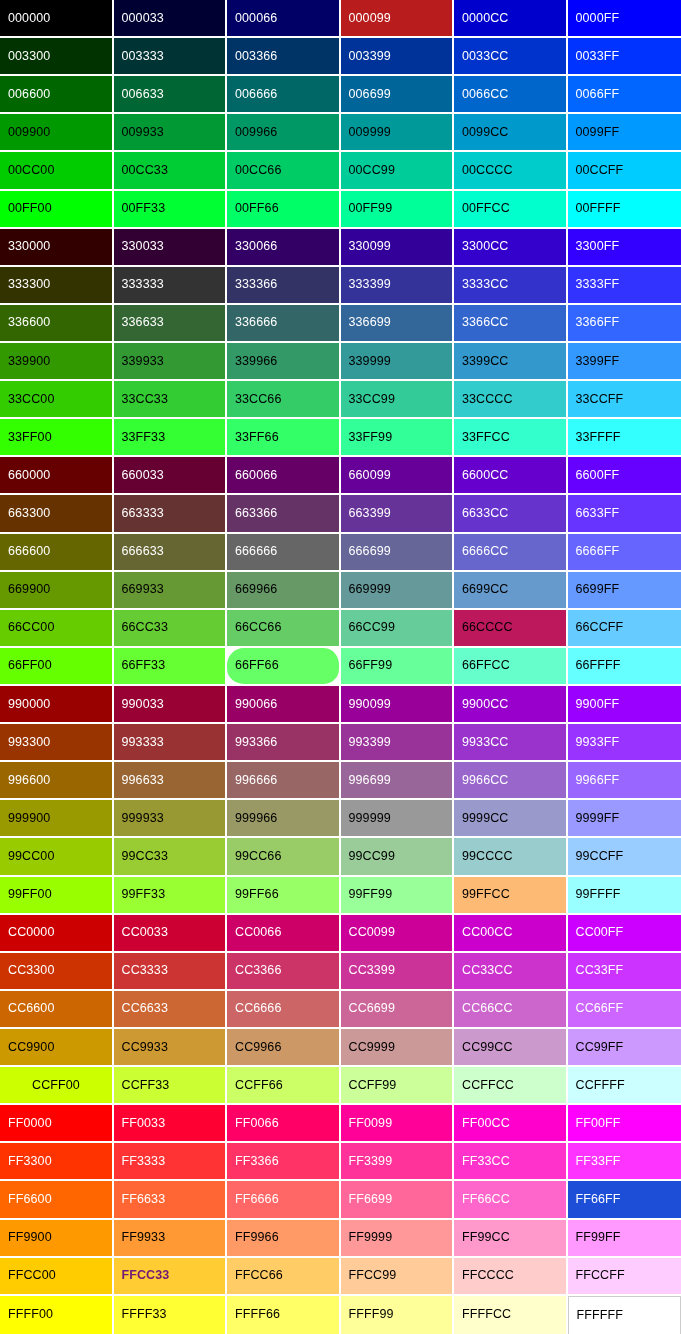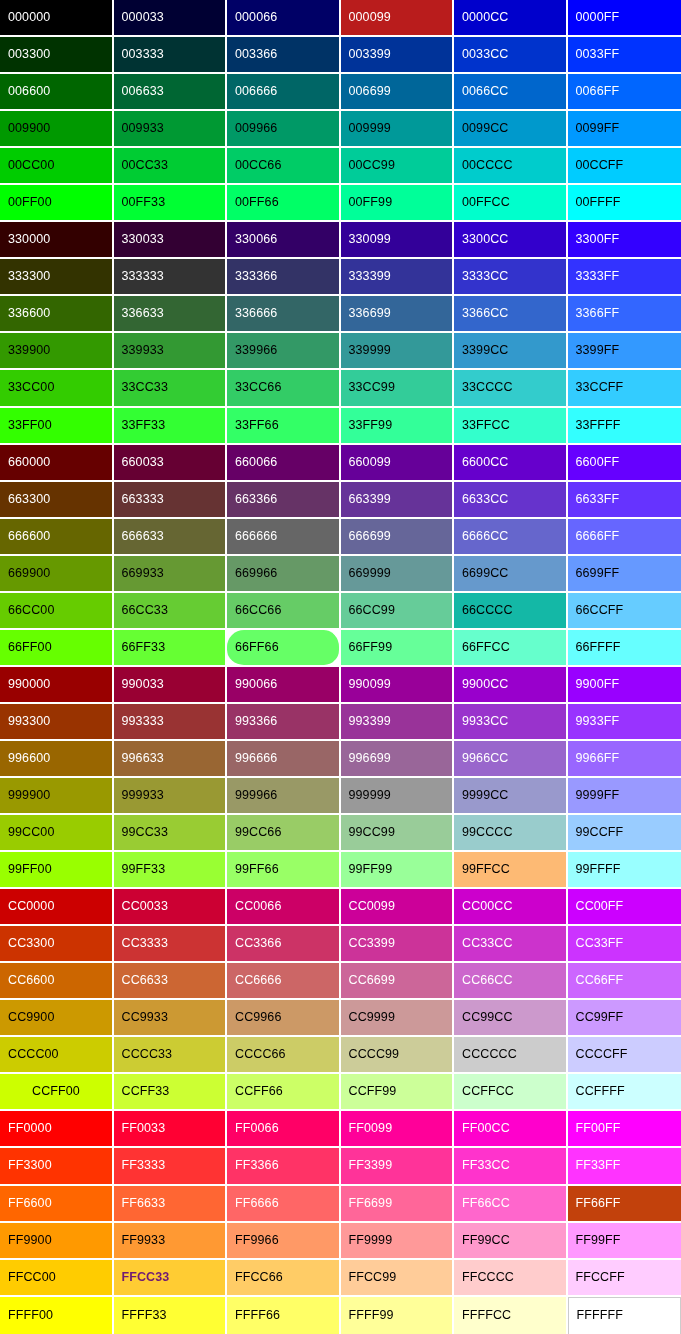--- a/index.html
+++ b/index.html
@@ -179,21 +179,21 @@
         <td style="background-color: rgb(102, 153, 102); color: rgb(0, 0, 0);">669966</td>
         <td style="background-color: rgb(102, 153, 153); color: rgb(0, 0, 0);">669999</td>
         <td style="background-color: rgb(102, 153, 204); color: rgb(0, 0, 0);">6699CC</td>
         <td class="last-col" style="background-color: rgb(102, 153, 255); color: rgb(0, 0, 0);">6699FF</td>
       </tr>
       <tr>
         <td style="background-color: rgb(102, 204, 0); color: rgb(0, 0, 0);">66CC00</td>
         <td style="background-color: rgb(102, 204, 51); color: rgb(0, 0, 0);">66CC33</td>
         <td style="background-color: rgb(102, 204, 102); color: rgb(0, 0, 0);">66CC66</td>
         <td style="background-color: rgb(102, 204, 153); color: rgb(0, 0, 0);">66CC99</td>
-        <td style="background-color: #14b8a6; color: rgb(0, 0, 0);">66CCCC</td>
+        <td style="background-color: #be185d; color: rgb(0, 0, 0);">66CCCC</td>
         <td class="last-col" style="background-color: rgb(102, 204, 255); color: rgb(0, 0, 0);">66CCFF</td>
       </tr>
       <tr>
         <td style="background-color: rgb(102, 255, 0); color: rgb(0, 0, 0);">66FF00</td>
         <td style="background-color: rgb(102, 255, 51); color: rgb(0, 0, 0);">66FF33</td>
         <td style="background-color: rgb(102, 255, 102); color: rgb(0, 0, 0); border-radius: 17px;">66FF66</td>
         <td style="background-color: rgb(102, 255, 153); color: rgb(0, 0, 0);">66FF99</td>
         <td style="background-color: rgb(102, 255, 204); color: rgb(0, 0, 0);">66FFCC</td>
         <td class="last-col" style="background-color: rgb(102, 255, 255); color: rgb(0, 0, 0);">66FFFF</td>
       </tr>
@@ -271,28 +271,20 @@
       </tr>
       <tr>
         <td style="background-color: rgb(204, 153, 0); color: rgb(0, 0, 0);">CC9900</td>
         <td style="background-color: rgb(204, 153, 51); color: rgb(0, 0, 0);">CC9933</td>
         <td style="background-color: rgb(204, 153, 102); color: rgb(0, 0, 0);">CC9966</td>
         <td style="background-color: rgb(204, 153, 153); color: rgb(0, 0, 0);">CC9999</td>
         <td style="background-color: rgb(204, 153, 204); color: rgb(0, 0, 0);">CC99CC</td>
         <td class="last-col" style="background-color: rgb(204, 153, 255); color: rgb(0, 0, 0);">CC99FF</td>
       </tr>
       <tr>
-        <td style="background-color: rgb(204, 204, 0); color: rgb(0, 0, 0);">CCCC00</td>
-        <td style="background-color: rgb(204, 204, 51); color: rgb(0, 0, 0);">CCCC33</td>
-        <td style="background-color: rgb(204, 204, 102); color: rgb(0, 0, 0);">CCCC66</td>
-        <td style="background-color: rgb(204, 204, 153); color: rgb(0, 0, 0);">CCCC99</td>
-        <td style="background-color: rgb(204, 204, 204); color: rgb(0, 0, 0);">CCCCCC</td>
-        <td class="last-col" style="background-color: rgb(204, 204, 255); color: rgb(0, 0, 0);">CCCCFF</td>
-      </tr>
-      <tr>
         <td style="background-color: rgb(204, 255, 0); color: rgb(0, 0, 0); padding-left: 32px;">CCFF00</td>
         <td style="background-color: rgb(204, 255, 51); color: rgb(0, 0, 0);">CCFF33</td>
         <td style="background-color: rgb(204, 255, 102); color: rgb(0, 0, 0);">CCFF66</td>
         <td style="background-color: rgb(204, 255, 153); color: rgb(0, 0, 0);">CCFF99</td>
         <td style="background-color: rgb(204, 255, 204); color: rgb(0, 0, 0);">CCFFCC</td>
         <td class="last-col" style="background-color: rgb(204, 255, 255); color: rgb(0, 0, 0);">CCFFFF</td>
       </tr>
       <tr>
         <td style="background-color: rgb(255, 0, 0); color: rgb(255, 255, 255);">FF0000</td>
         <td style="background-color: rgb(255, 0, 51); color: rgb(255, 255, 255);">FF0033</td>
@@ -308,21 +300,21 @@
         <td style="background-color: rgb(255, 51, 153); color: rgb(255, 255, 255);">FF3399</td>
         <td style="background-color: rgb(255, 51, 204); color: rgb(255, 255, 255);">FF33CC</td>
         <td class="last-col" style="background-color: rgb(255, 51, 255); color: rgb(255, 255, 255);">FF33FF</td>
       </tr>
       <tr>
         <td style="background-color: rgb(255, 102, 0); color: rgb(255, 255, 255);">FF6600</td>
         <td style="background-color: rgb(255, 102, 51); color: rgb(255, 255, 255);">FF6633</td>
         <td style="background-color: rgb(255, 102, 102); color: rgb(255, 255, 255);">FF6666</td>
         <td style="background-color: rgb(255, 102, 153); color: rgb(255, 255, 255);">FF6699</td>
         <td style="background-color: rgb(255, 102, 204); color: rgb(255, 255, 255);">FF66CC</td>
-        <td class="last-col" style="background-color: #c2410c; color: rgb(255, 255, 255);">FF66FF</td>
+        <td class="last-col" style="background-color: #1d4ed8; color: rgb(255, 255, 255);">FF66FF</td>
       </tr>
       <tr>
         <td style="background-color: rgb(255, 153, 0); color: rgb(0, 0, 0);">FF9900</td>
         <td style="background-color: rgb(255, 153, 51); color: rgb(0, 0, 0);">FF9933</td>
         <td style="background-color: rgb(255, 153, 102); color: rgb(0, 0, 0);">FF9966</td>
         <td style="background-color: rgb(255, 153, 153); color: rgb(0, 0, 0);">FF9999</td>
         <td style="background-color: rgb(255, 153, 204); color: rgb(0, 0, 0);">FF99CC</td>
         <td class="last-col" style="background-color: rgb(255, 153, 255); color: rgb(0, 0, 0);">FF99FF</td>
       </tr>
       <tr>

